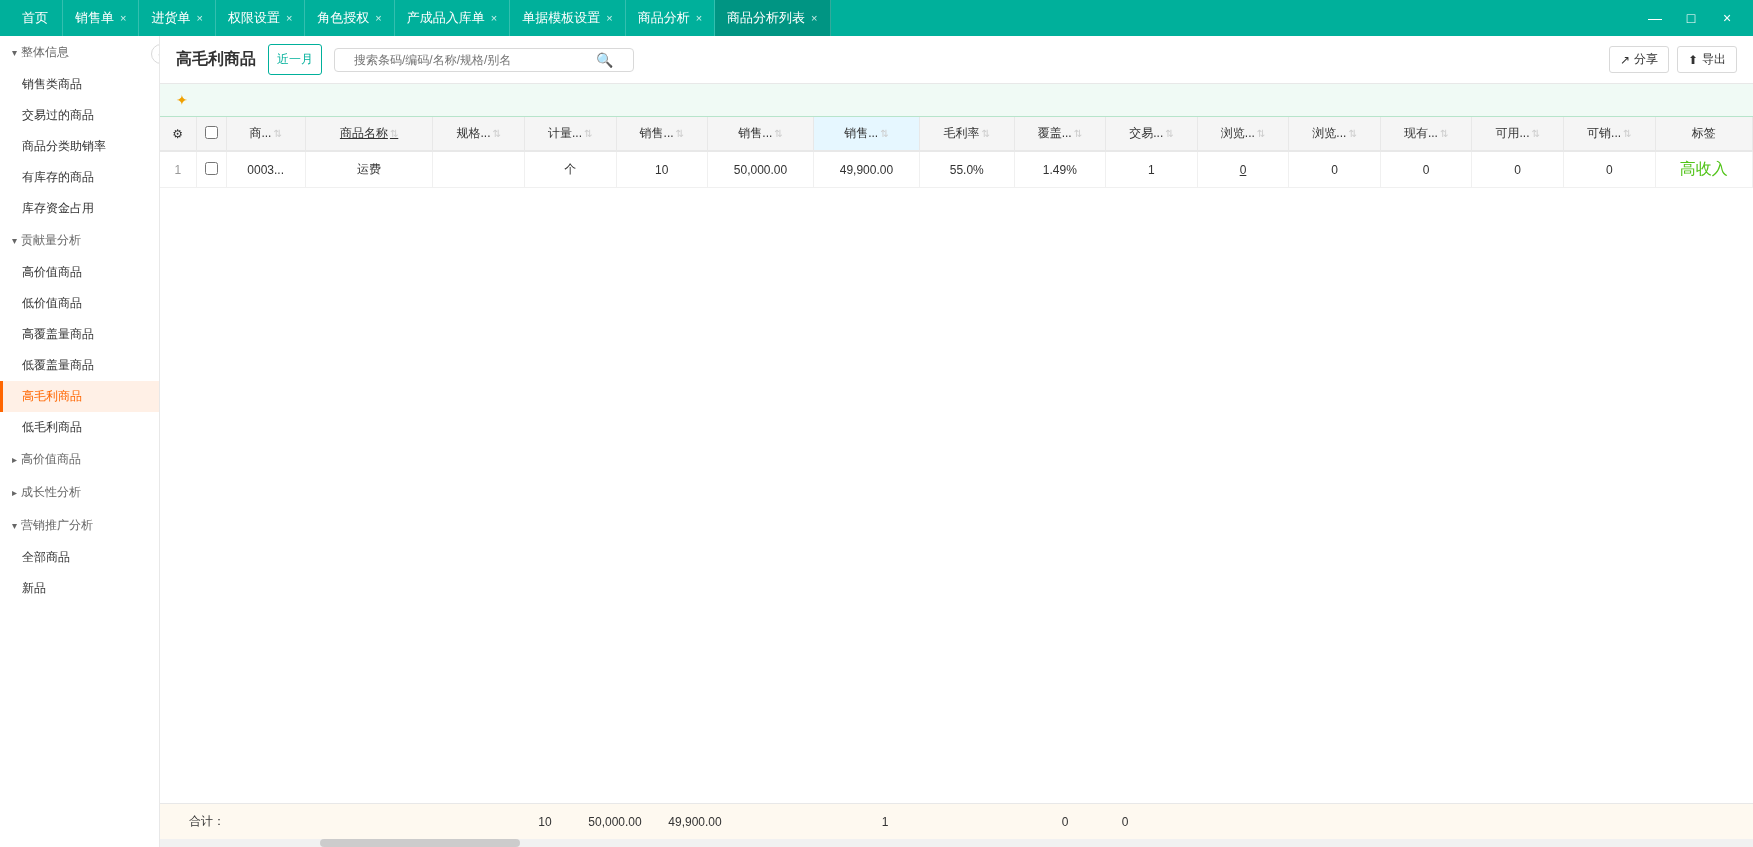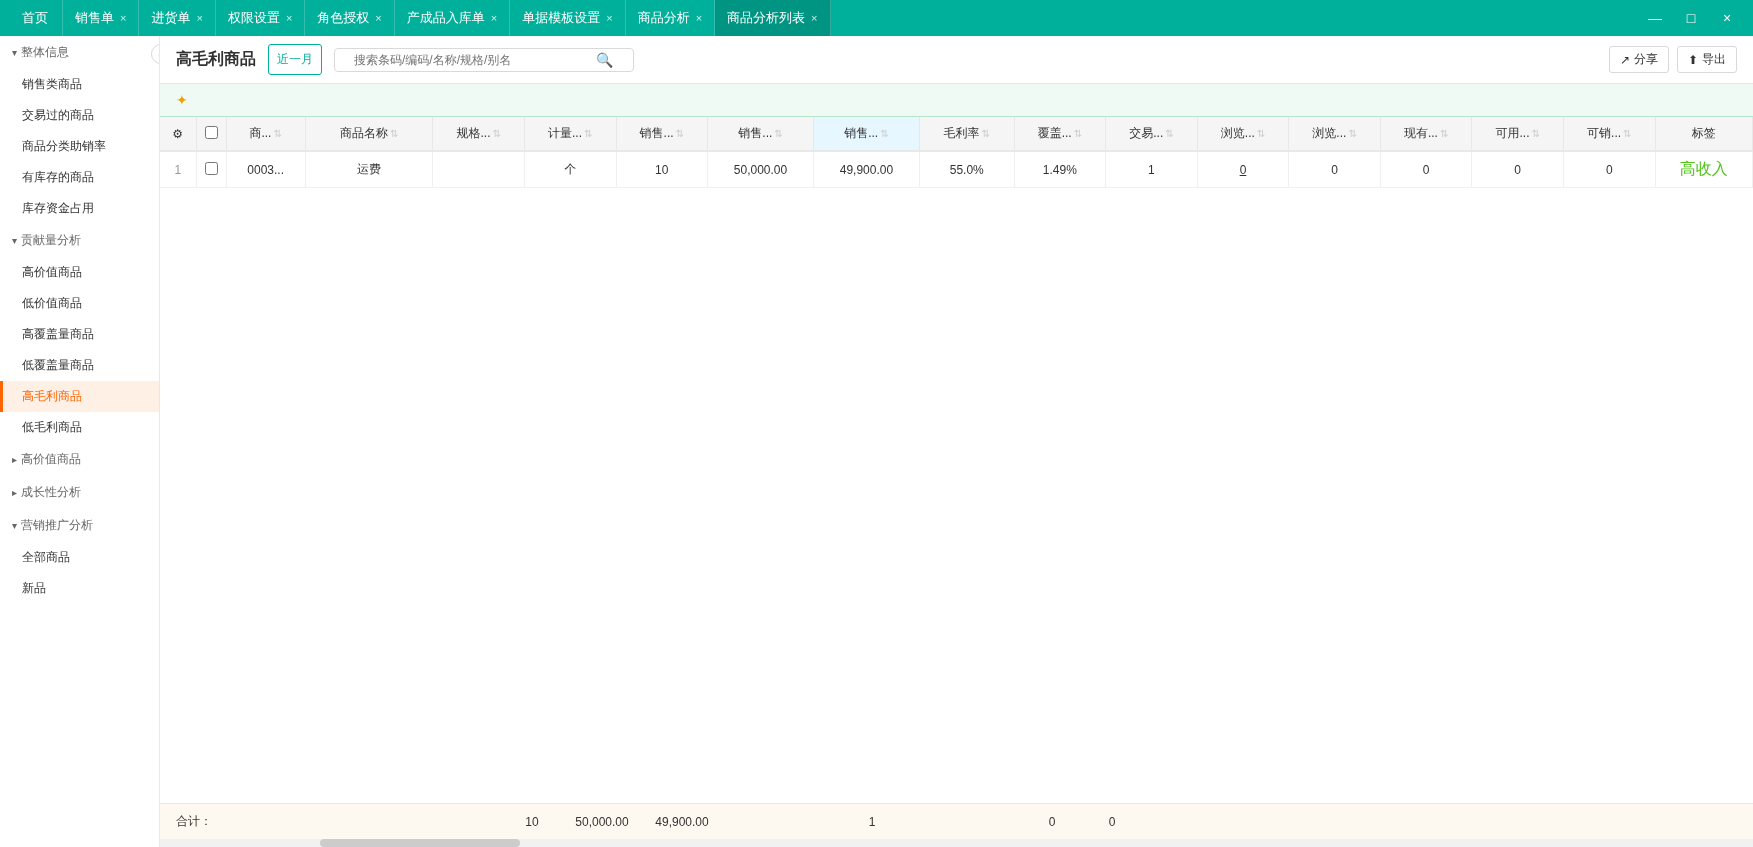--- a/index.html
+++ b/index.html
@@ -222,21 +222,21 @@
       color: #333;
     }
     .tag-high { color: #52c41a; font-size: 16px; }
     .row-num { color: #999; }
     .underline-link { text-decoration: underline; color: #333; cursor: pointer; }
 
     
     .footer-row {
       display: flex;
       align-items: center;
-      padding: 8px 16px;
+      padding: 8px 29px;
       background: #fef9f0;
       border-top: 1px solid #e8e8e8;
       font-size: 12px;
       color: #333;
       min-height: 36px;
       position: sticky;
       bottom: 0;
     }
     .footer-label { min-width: 60px; }
     .footer-cell {
@@ -415,21 +415,21 @@
             </th>
             <th style="width:30px;">
               <input type="checkbox" style="">
             </th>
             <th>
               <div class="col-header">
                 <span>商...</span>
                 <span class="sort-icon">⇅</span>
               </div>
             </th>
-            <th style="min-width:80px;">
+            <th style="min-width:80px;text-decoration:underline;">
               <div class="col-header">
                 <span>商品名称</span>
                 <span class="sort-icon">⇅</span>
               </div>
             </th>
             <th>
               <div class="col-header">
                 <span>规格...</span>
                 <span class="sort-icon">⇅</span>
               </div>

